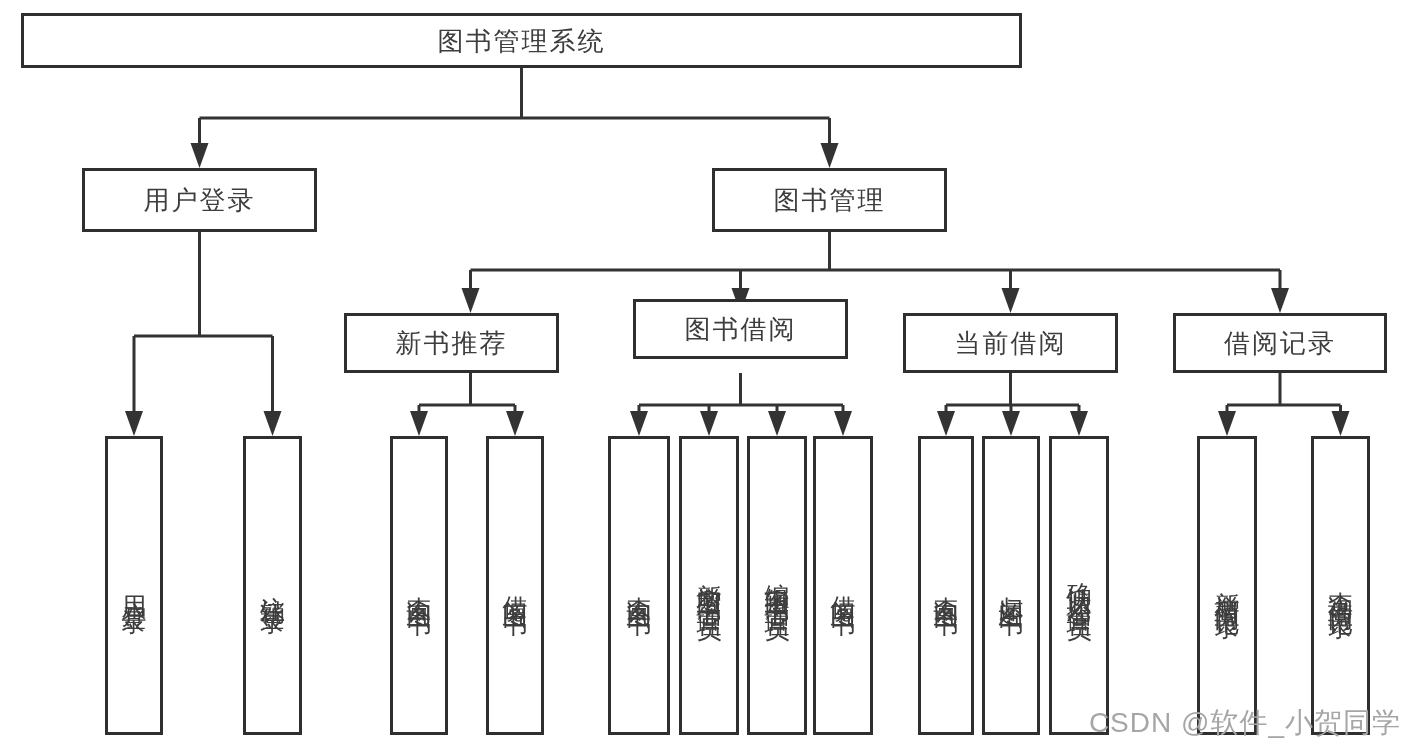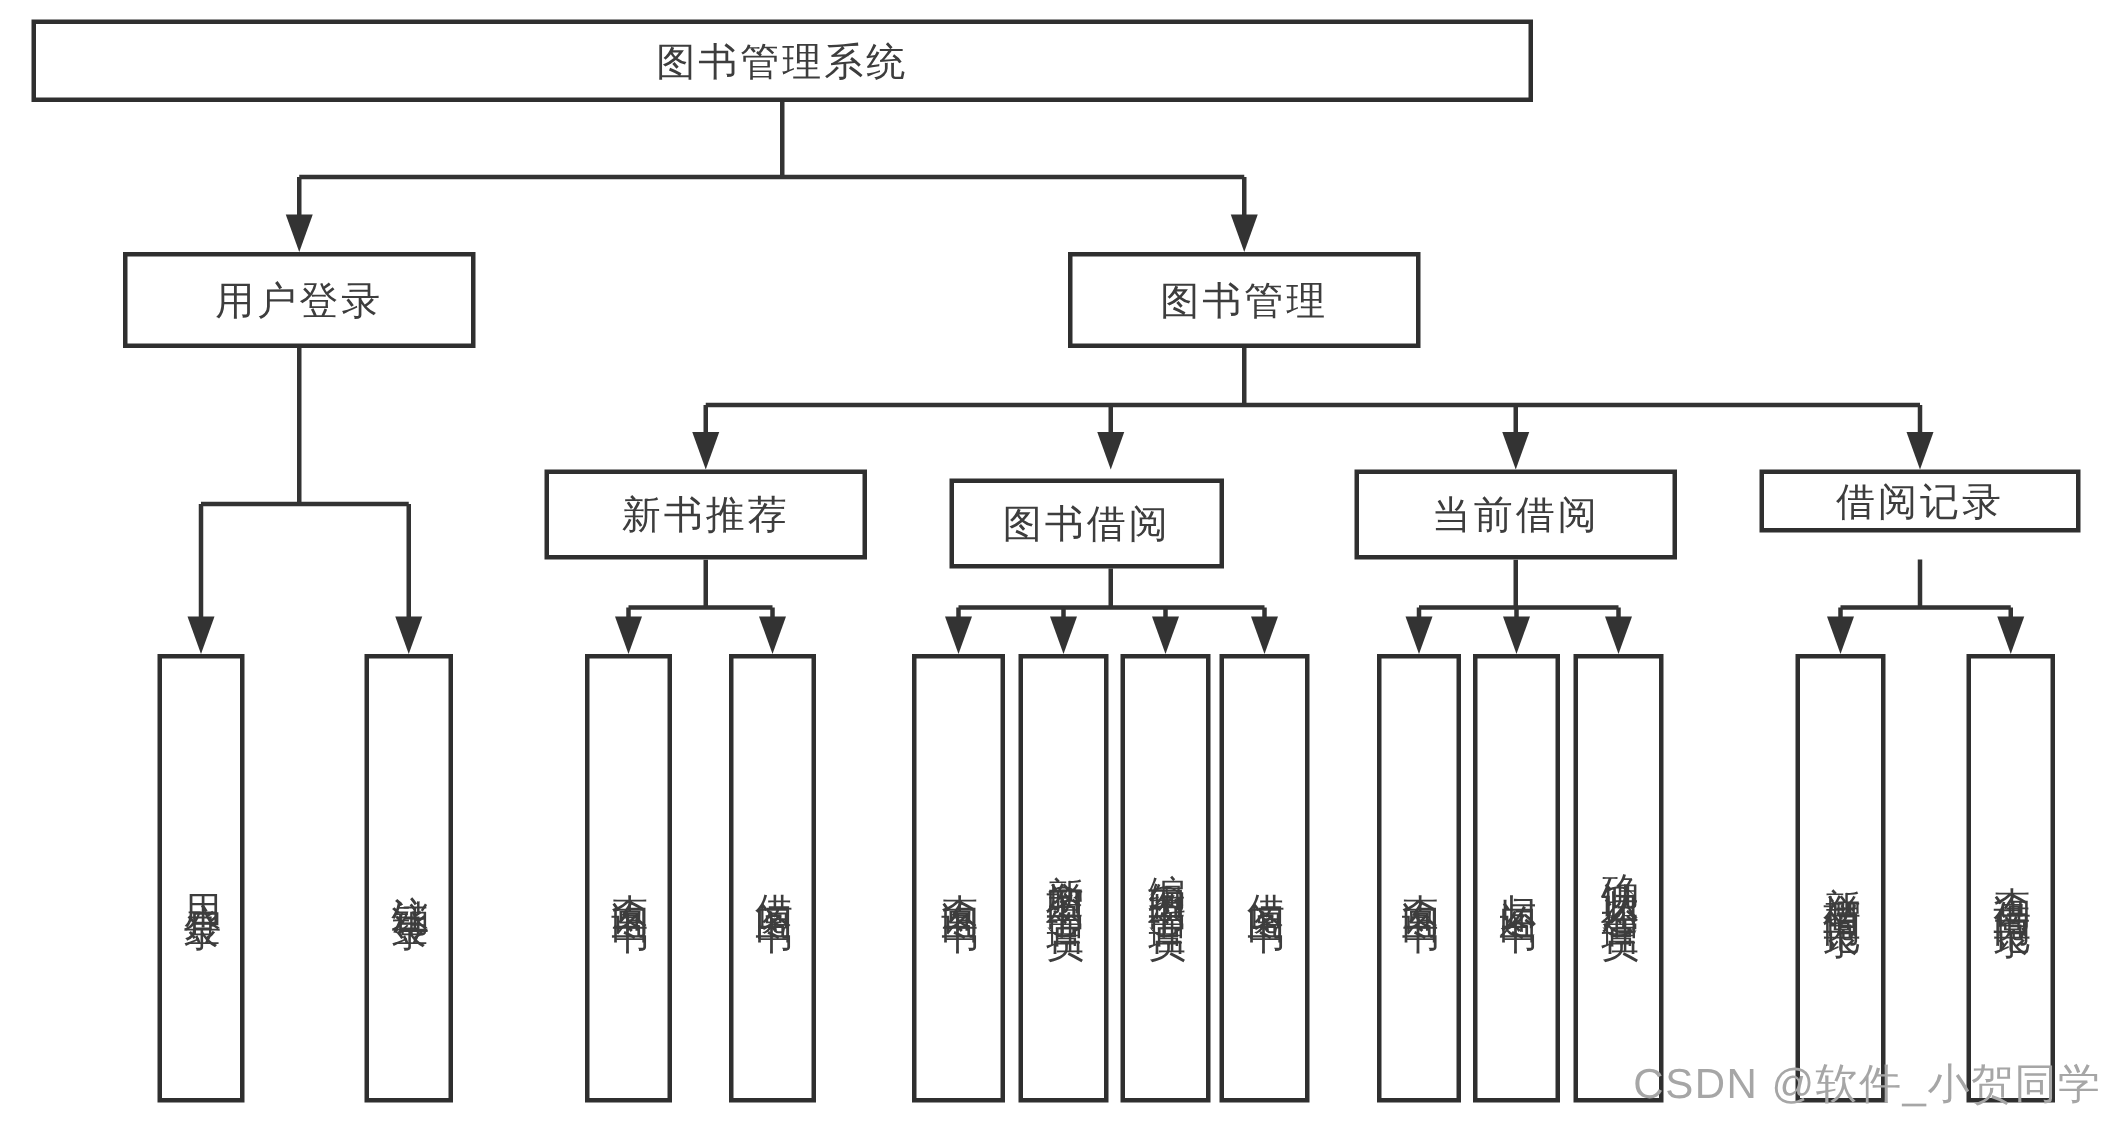--- a/index.html
+++ b/index.html
@@ -74,30 +74,30 @@
       <polygon points="1271,288 1289,288 1280,313" fill="#333333"></polygon>
       <polygon points="1218,411 1236,411 1227,436" fill="#333333"></polygon>
       <polygon points="1331.5,411 1349.5,411 1340.5,436" fill="#333333"></polygon>
     </svg>
   <div id="nodes">
       <div class="node" style="left: 21px; top: 13px; width: 1001px; height: 55px;">图书管理系统</div>
       <div class="node" style="left: 82px; top: 168px; width: 235px; height: 64px;">用户登录</div>
       <div class="node vertical" style="left: 105px; top: 436px; width: 58px; height: 299px;">用户登录</div>
       <div class="node vertical" style="left: 243px; top: 436px; width: 59px; height: 299px;">注销登录</div>
       <div class="node" style="left: 712px; top: 168px; width: 235px; height: 64px; text-align: right;">图书管理</div>
-      <div class="node" style="left: 363px; top: 313px; width: 215px; height: 60px;">新书推荐</div>
+      <div class="node" style="left: 344px; top: 313px; width: 215px; height: 60px;">新书推荐</div>
       <div class="node vertical" style="left: 390px; top: 436px; width: 58px; height: 299px;">查询图书</div>
       <div class="node vertical" style="left: 486px; top: 436px; width: 58px; height: 299px;">借阅图书</div>
-      <div class="node" style="left: 633px; top: 319px; width: 183px; height: 60px;">图书借阅</div>
+      <div class="node" style="left: 633px; top: 299px; width: 215px; height: 60px;">图书借阅</div>
       <div class="node vertical" style="left: 608px; top: 436px; width: 62px; height: 299px;">查询图书</div>
       <div class="node vertical" style="left: 679px; top: 436px; width: 60px; height: 299px;">新增图书（管理员）</div>
       <div class="node vertical" style="left: 747px; top: 436px; width: 60px; height: 299px;">编辑图书（管理员）</div>
       <div class="node vertical" style="left: 813px; top: 436px; width: 60px; height: 299px;">借阅图书</div>
       <div class="node" style="left: 903px; top: 313px; width: 215px; height: 60px;">当前借阅</div>
       <div class="node vertical" style="left: 918px; top: 436px; width: 56px; height: 299px;">查询图书</div>
       <div class="node vertical" style="left: 982px; top: 436px; width: 58px; height: 299px;">归还图书</div>
       <div class="node vertical" style="left: 1049px; top: 436px; width: 60px; height: 299px;">确认归还（管理员）</div>
-      <div class="node" style="left: 1173px; top: 313px; width: 214px; height: 42px;">借阅记录</div>
+      <div class="node" style="left: 1173px; top: 313px; width: 214px; height: 60px;">借阅记录</div>
       <div class="node vertical" style="left: 1197px; top: 436px; width: 60px; height: 299px;">新增借阅记录</div>
       <div class="node vertical" style="left: 1311px; top: 436px; width: 59px; height: 299px;">查询借阅记录</div>
     </div>
   <div class="watermark">CSDN @软件_小贺同学</div>
 </div>
 
 </body></html>

